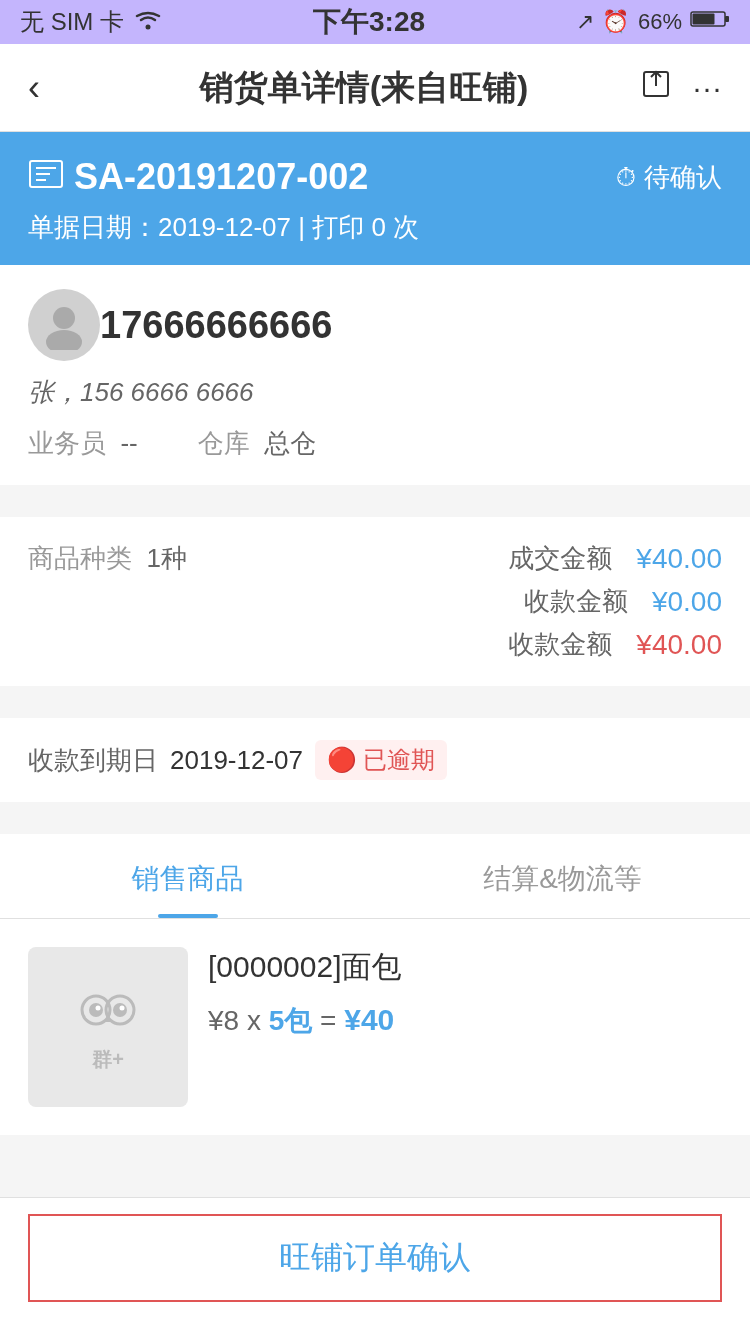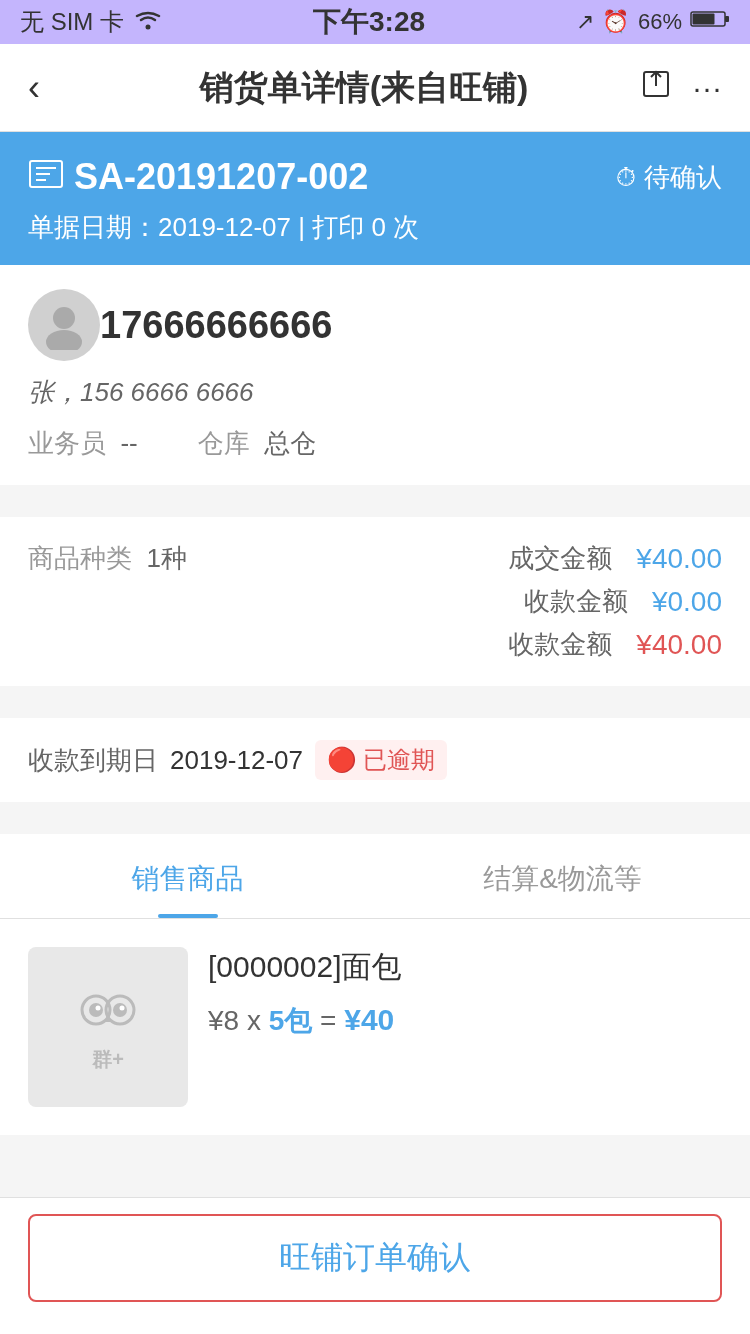--- a/index.html
+++ b/index.html
@@ -336,21 +336,21 @@
       left: 0;
       width: 750px;
       background: #fff;
       padding: 16px 28px 32px;
       border-top: 1px solid #e0e0e0;
     }
     .confirm-button {
       width: 100%;
       height: 88px;
       border: 2px solid #e05555;
-      border-radius: 8px;
+      border-radius: 0;
       background: #fff;
       color: #4da6e8;
       font-size: 32px;
       font-weight: 500;
       cursor: pointer;
       display: flex;
       align-items: center;
       justify-content: center;
     }
 

